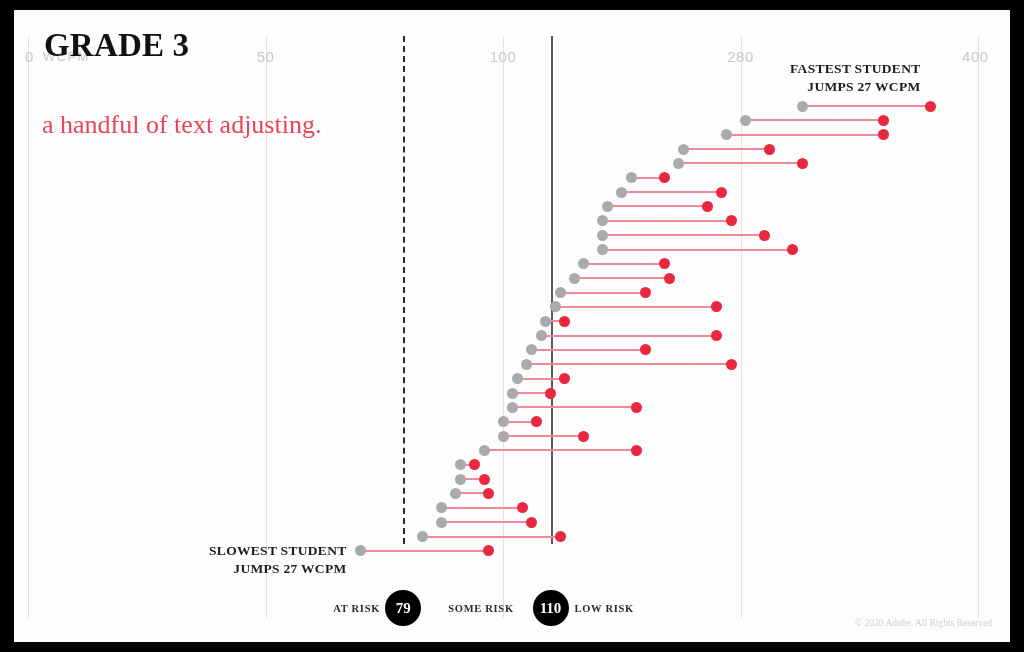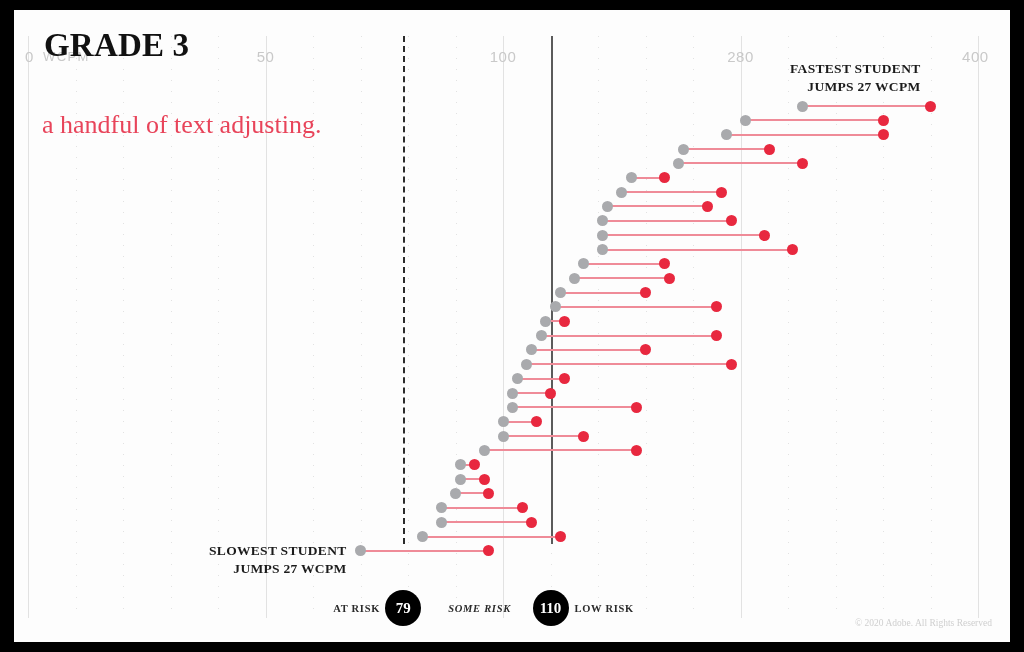--- a/index.html
+++ b/index.html
@@ -405,20 +405,20 @@
       <div>FASTEST STUDENT</div>
       <div>JUMPS 27 WCPM</div>
     </div>
     <div class="callout" id="slowest-callout" style="left: 194.5px; top: 531.85px;">
       <div>SLOWEST STUDENT</div>
       <div>JUMPS 27 WCPM</div>
     </div>
 
     <div class="risk-label" id="at-risk-label" style="left: 319.25px; top: 593px;">AT RISK</div>
     <div class="risk-badge" id="at-risk-badge" style="left: 389.25px; top: 580px;">79</div>
-    <div class="risk-label" id="some-risk-label" style="left: 434.25px; top: 593px; font-style: italic;">SOME RISK</div>
+    <div class="risk-label" id="some-risk-label" style="left: 434.25px; top: 593px;">SOME RISK</div>
     <div class="risk-badge" id="low-risk-badge" style="left: 536.5px; top: 580px;">110</div>
     <div class="risk-label" id="low-risk-label" style="left: 560.5px; top: 593px;">LOW RISK</div>
 
     <div id="copyright">© 2020 Adobe.  All Rights Reserved</div>
 
   </div>
 </div>
 
 </body></html>

